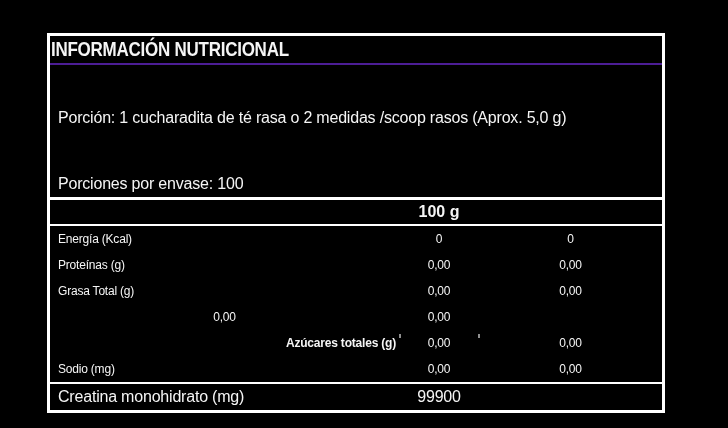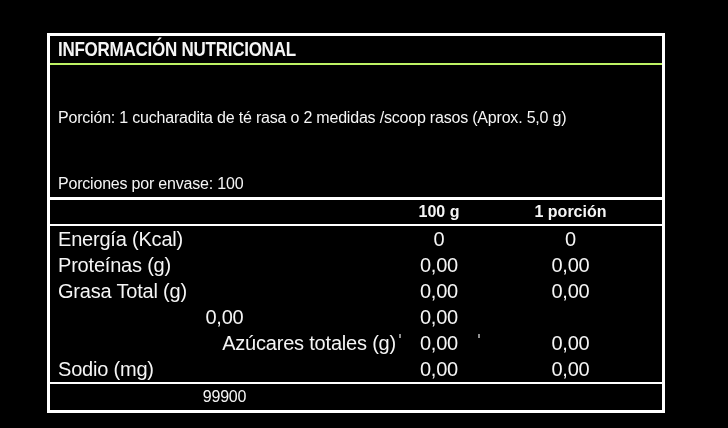--- a/index.html
+++ b/index.html
@@ -23,22 +23,22 @@
     left: 47px;
     top: 33px;
     width: 618px;
     border: 3px solid #ffffff;
     box-sizing: border-box;
     background: #000;
   }
   .title-row {
     height: 27px;
     line-height: 27px;
-    padding-left: 8px;
-    border-bottom: 2px solid #bef264;
+    padding-left: 1px;
+    border-bottom: 2px solid #4c1d95;
     font-weight: bold;
     font-size: 20px;
     white-space: nowrap;
     overflow: hidden;
   }
   .title-row .condense {
     display: inline-block;
     transform: scaleX(0.85);
     transform-origin: left center;
     letter-spacing: -0.3px;
@@ -72,27 +72,28 @@
     white-space: nowrap;
     overflow: hidden;
   }
   .col-val {
     text-align: center;
     white-space: nowrap;
   }
   .data-row {
     height: 26px;
     line-height: 26px;
-    font-size: 20px;
+    font-size: 12px;
     letter-spacing: -0.2px;
   }
   .data-row.indent .col-label {
     text-align: right;
     padding-right: 3px;
     padding-left: 0;
+    font-weight: bold;
   }
   .footer-row {
     border-top: 2px solid #ffffff;
     height: 26px;
     line-height: 26px;
     font-size: 16px;
     letter-spacing: -0.2px;
   }
   .tick {
     position: absolute;
@@ -125,21 +126,20 @@
     </div>
 
     <div class="serving">
       <div class="serving-line">Porción: 1 cucharadita de té rasa o 2 medidas /scoop rasos (Aprox. 5,0 g)</div>
       <div class="serving-line">Porciones por envase: 100</div>
     </div>
 
     <div class="grid head-row">
       <div class="col-label"></div>
       <div class="col-val">100 g</div>
-      <div class="col-val">1 porción</div>
     </div>
 
     <div>
       <div class="grid data-row">
         <div class="col-label">Energía (Kcal)</div>
         <div class="col-val">0</div>
         <div class="col-val">0</div>
       </div>
       <div class="grid data-row">
         <div class="col-label">Proteínas (g)</div>
@@ -161,20 +161,21 @@
         <div class="col-val">0,00</div>
       </div>
       <div class="grid data-row">
         <div class="col-label">Sodio (mg)</div>
         <div class="col-val">0,00</div>
         <div class="col-val">0,00</div>
       </div>
     </div>
 
     <div class="grid footer-row">
+      <div class="col-label">Creatina monohidrato (mg)</div>
       <div class="col-val">99900</div>
     </div>
 
   </div>
 
   <div class="tick tick-1"></div>
   <div class="tick tick-2"></div>
 
 
 </div>

